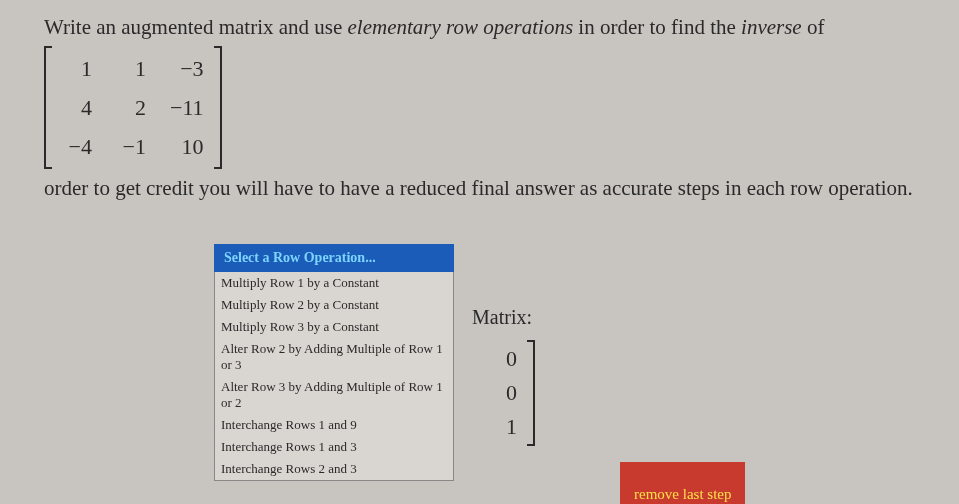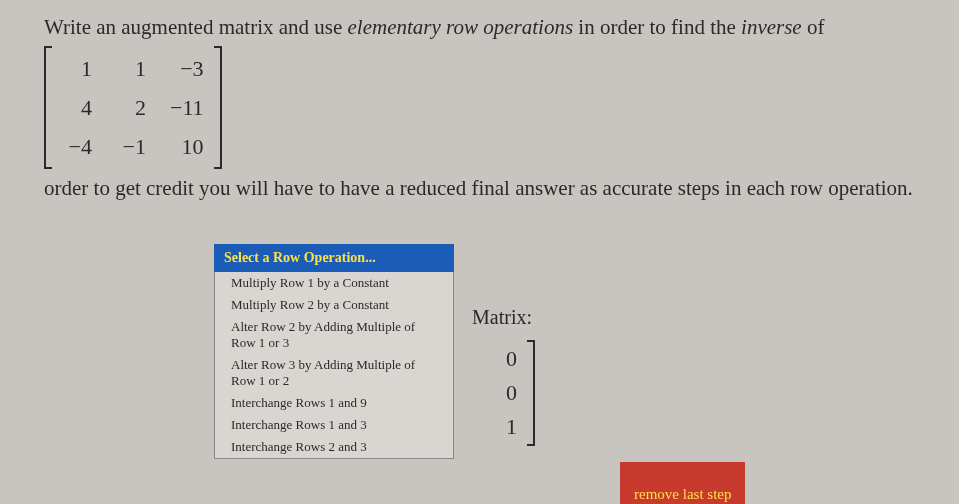--- a/index.html
+++ b/index.html
@@ -50,35 +50,35 @@
     .line3 { margin-top: 4px; }
     .dropdown-area {
       position: absolute;
       left: 214px;
       top: 244px;
       width: 240px;
       z-index: 10;
     }
     .dropdown-header {
       background: #1a5cb8;
-      color: #fde047;
+      color: #7dd3fc;
       font-size: 14px;
       font-weight: bold;
       padding: 6px 10px;
       font-family: Georgia, serif;
     }
     .dropdown-list {
       background: #d9d6d1;
       border-left: 1px solid #888;
       border-right: 1px solid #888;
       border-bottom: 1px solid #888;
     }
     .dropdown-item {
       font-size: 13px;
-      padding: 3px 16px;
+      padding: 3px 6px;
       font-family: Georgia, serif;
       color: #2a2a2a;
       cursor: pointer;
     }
     .matrix-label {
       position: absolute;
       left: 472px;
       top: 288px;
       font-size: 20px;
       font-family: Georgia, serif;
@@ -136,20 +136,21 @@
     </span>
   </div>
   <div class="line3">order to get credit you will have to have a reduced final answer as accurate steps in each row operation.</div>
 </div>
 
 <div class="dropdown-area">
   <div class="dropdown-header">Select a Row Operation...</div>
   <div class="dropdown-list">
     <div class="dropdown-item">Multiply Row 1 by a Constant</div>
     <div class="dropdown-item">Multiply Row 2 by a Constant</div>
+    <div class="dropdown-item">Multiply Row 3 by a Constant</div>
     <div class="dropdown-item">Alter Row 2 by Adding Multiple of Row 1 or 3</div>
     <div class="dropdown-item">Alter Row 3 by Adding Multiple of Row 1 or 2</div>
     <div class="dropdown-item">Interchange Rows 1 and 9</div>
     <div class="dropdown-item">Interchange Rows 1 and 3</div>
     <div class="dropdown-item">Interchange Rows 2 and 3</div>
   </div>
 
 </div>
 
 <div class="matrix-label">Matrix:</div>

